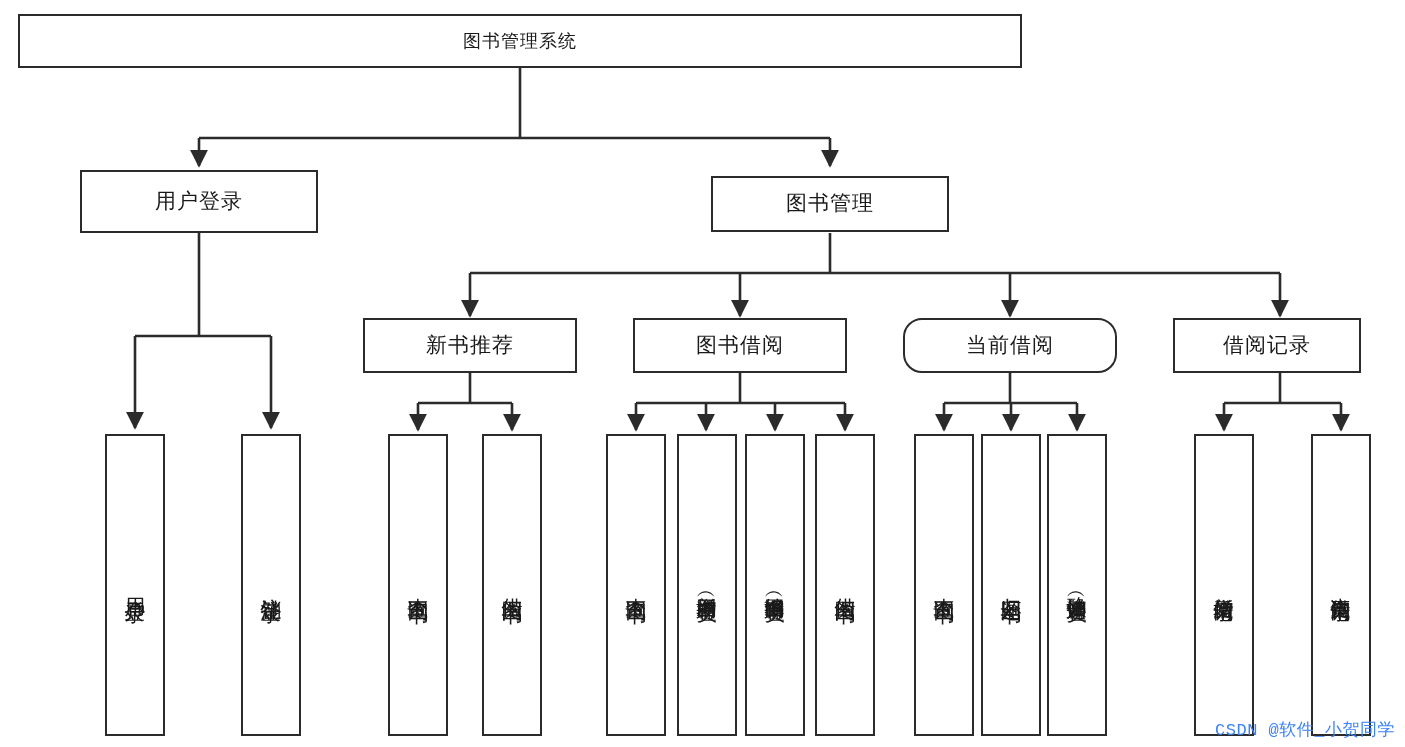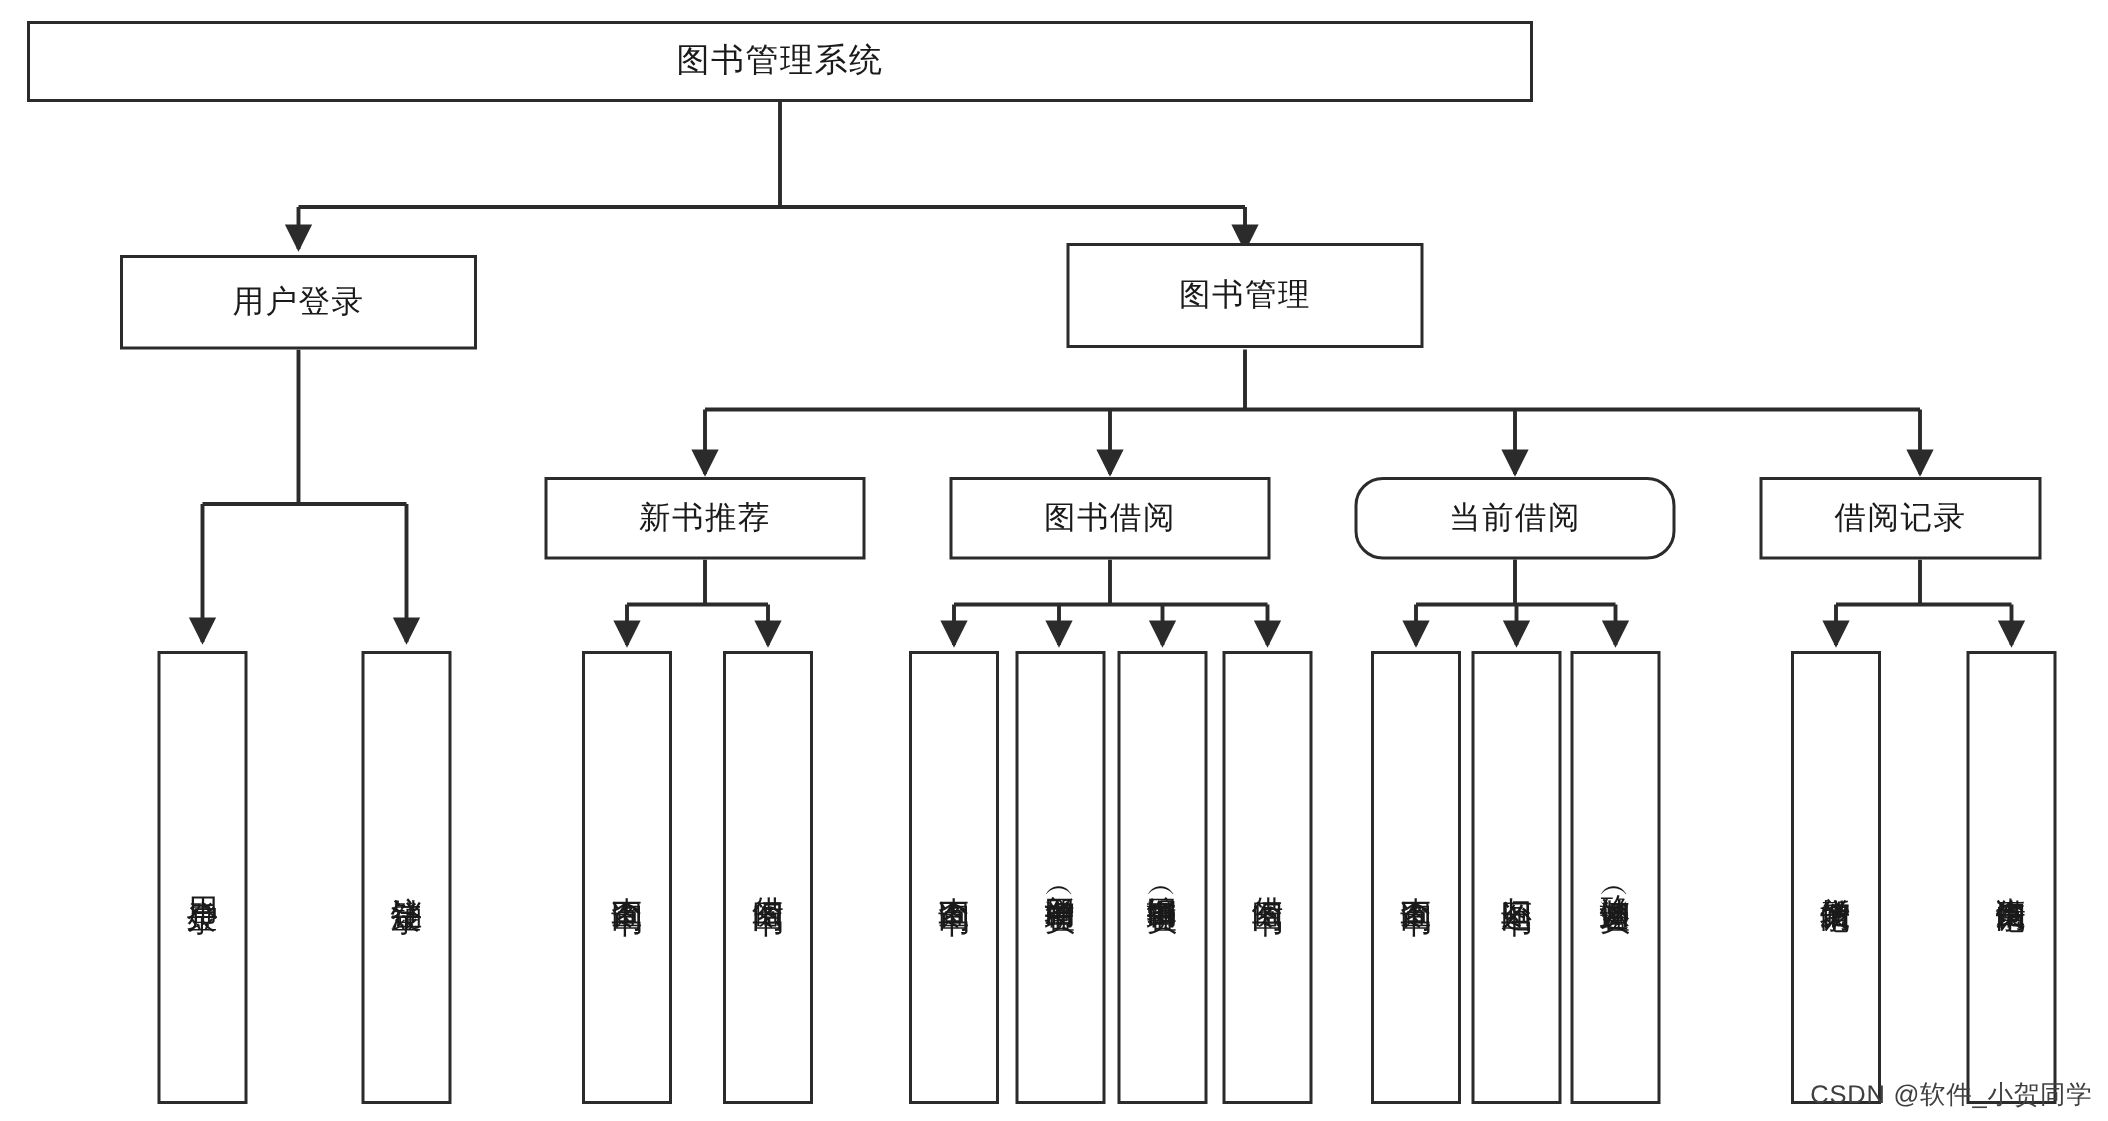--- a/index.html
+++ b/index.html
@@ -35,21 +35,21 @@
     align-items: center;
     justify-content: center;
     color: #1a1a1a;
   }
   .node.horiz {
     font-size: 21px;
     letter-spacing: 1px;
     line-height: 1.2;
   }
   .node.root {
-    font-size: 22px;
+    font-size: 18px;
   }
   .node.vert {
     padding: 6px 2px;
     align-items: center;
     justify-content: center;
   }
   .vert-label {
     writing-mode: vertical-rl;
     text-orientation: upright;
     font-size: 21px;
@@ -62,24 +62,24 @@
   .vert-label.tall {
     font-size: 20px;
     line-height: 1.3;
     letter-spacing: 1px;
   }
   #watermark {
     position: absolute;
     right: 10px;
     bottom: 6px;
     font-size: 17px;
-    color: #404040;
+    color: #3b82f6;
     letter-spacing: 0.5px;
     white-space: nowrap;
-    font-family: Liberation Sans, sans-serif;
+    font-family: Liberation Mono, monospace;
   }
 </style>
 </head>
 <body>
 
 <div id="diagram-root">
 
   <svg id="edges-layer" width="1405" height="747" viewBox="0 0 1405 747" xmlns="http://www.w3.org/2000/svg">
     <defs>
       <marker id="arrow" viewBox="0 0 10 10" refX="9" refY="5" markerWidth="7" markerHeight="7" orient="auto-start-reverse">
@@ -130,21 +130,21 @@
     </g>
   </svg>
 
   <div class="node horiz root" style="left:18px; top:14px; width:1004px; height:54px;">
     <span>图书管理系统</span>
   </div>
 
   <div class="node horiz" style="left:80px; top:170px; width:238px; height:63px;">
     <span>用户登录</span>
   </div>
-  <div class="node horiz" style="left:711px; top:162px; width:238px; height:70px;text-align:center;">
+  <div class="node horiz" style="left:711px; top:176px; width:238px; height:56px;text-align:center;">
     <span>图书管理</span>
   </div>
 
   <div class="node horiz" style="left:363px; top:318px; width:214px; height:55px;">
     <span>新书推荐</span>
   </div>
   <div class="node horiz" style="left:633px; top:318px; width:214px; height:55px;">
     <span>图书借阅</span>
   </div>
   <div class="node horiz" style="left:903px; top:318px; width:214px; height:55px;border-radius:19px;">

